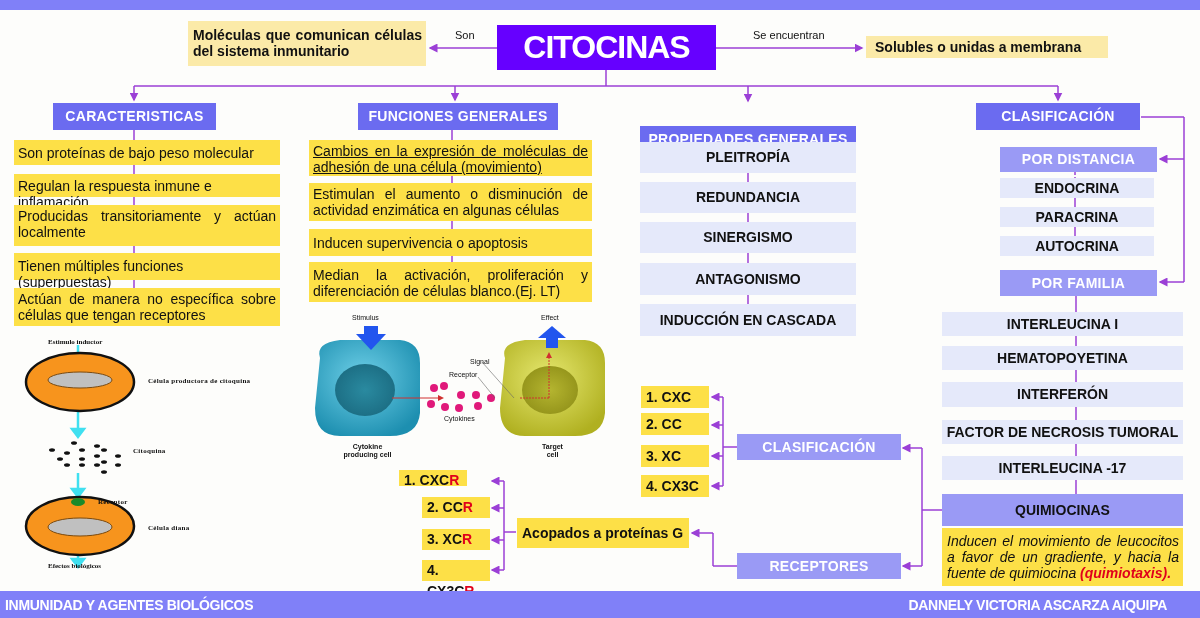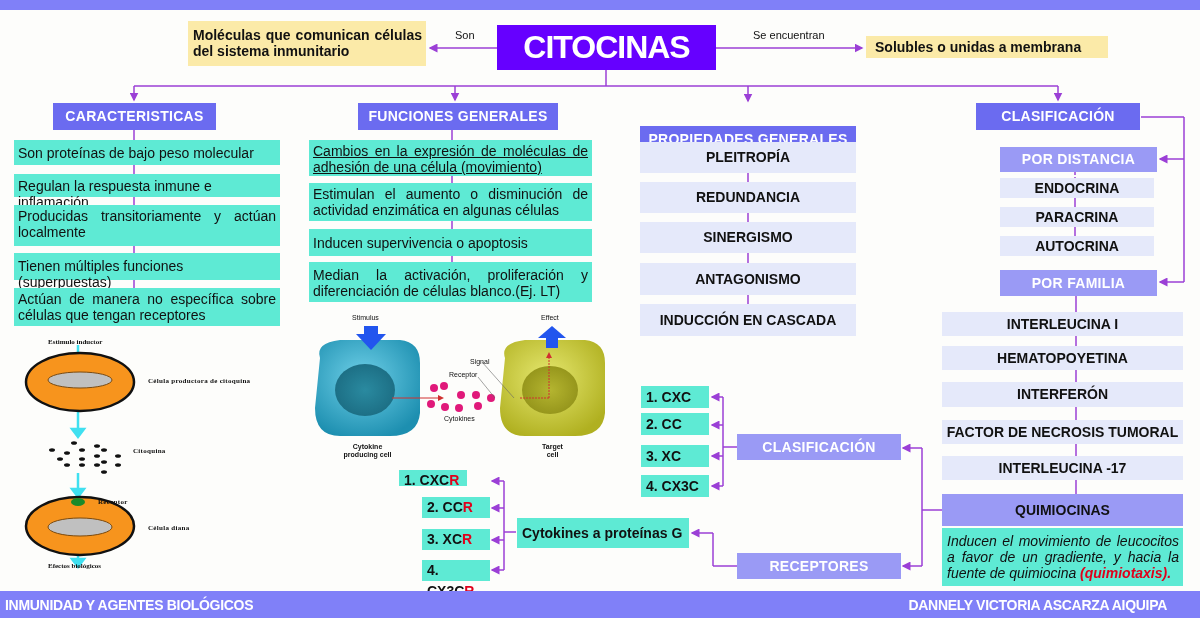--- a/index.html
+++ b/index.html
@@ -8,21 +8,21 @@
   .topbar { left: 0; top: 0; width: 1200px; height: 10px; background: #8080f8; }
   .footer { left: 0; top: 591px; width: 1200px; height: 27px; background: #8080f8; color: #fff; font-family: "Liberation Sans", sans-serif; font-weight: bold; font-size: 14px; letter-spacing: -0.3px; transform-origin: left; }
   .footer span { position: absolute; top: 6px; }
   .title-box { left: 497px; top: 25px; width: 219px; height: 45px; background: #6600ff; color: #fff; font-weight: bold; font-size: 32px; text-align: center; line-height: 45px; letter-spacing: -1px; font-family: "Liberation Sans Narrow", "Liberation Sans", sans-serif; }
   .yellow { background: #fbeaa8; font-weight: bold; font-size: 14px; color: #111; }
   .def-box { left: 188px; top: 21px; width: 238px; height: 45px; padding: 6px 4px 0 5px; text-align: justify; text-align-last: left; line-height: 16px; }
   .sol-box { left: 866px; top: 36px; width: 242px; height: 22px; padding: 3px 0 0 9px; }
   .small-lbl { font-size: 11px; color: #111; }
   .hdr { background: #6b6bf0; color: #fff; font-weight: bold; font-size: 14px; text-align: center; letter-spacing: 0.3px; }
   .hdr-light { background: #9a9af5; color: #fff; font-weight: bold; font-size: 14px; text-align: center; letter-spacing: 0.3px; }
-  .cell { background: #5eead4; font-size: 14px; color: #111; }
+  .cell { background: #fde047; font-size: 14px; color: #111; }
   .cell-b { background: #e5e9fa; font-size: 14px; font-weight: bold; color: #111; text-align: center; }
   .just { text-align: justify; text-align-last: left; line-height: 16px; padding: 3px 4px 0 4px; }
   .red { color: #e0001b; }
   svg.lines { position: absolute; left: 0; top: 0; }
 </style>
 </head>
 <body>
 
 <svg class="lines" width="1200" height="618">
   <defs>
@@ -144,21 +144,21 @@
   <span class="red" style="font-weight:bold;">(quimiotaxis).</span>
 </div>
 
 <div class="abs hdr-light" style="left:737px;top:434px;width:164px;height:26px;line-height:26px;">CLASIFICACIÓN</div>
 <div class="abs cell" style="left:641px;top:386px;width:68px;height:22px;line-height:22px;padding-left:5px;font-weight:bold;">1. CXC</div>
 <div class="abs cell" style="left:641px;top:413px;width:68px;height:22px;line-height:22px;padding-left:5px;font-weight:bold;">2. CC</div>
 <div class="abs cell" style="left:641px;top:445px;width:68px;height:22px;line-height:22px;padding-left:5px;font-weight:bold;">3. XC</div>
 <div class="abs cell" style="left:641px;top:475px;width:68px;height:22px;line-height:22px;padding-left:5px;font-weight:bold;">4. CX3C</div>
 
 <div class="abs hdr-light" style="left:737px;top:553px;width:164px;height:26px;line-height:26px;">RECEPTORES</div>
-<div class="abs cell" style="left:517px;top:518px;width:172px;height:30px;line-height:30px;padding-left:5px;font-weight:bold;">Cytokines a proteínas G</div>
+<div class="abs cell" style="left:517px;top:518px;width:172px;height:30px;line-height:30px;padding-left:5px;font-weight:bold;">Acopados a proteínas G</div>
 <div class="abs cell" style="left:399px;top:470px;width:68px;height:16px;line-height:21px;padding-left:5px;font-weight:bold;"><span>1. CXC</span><span class="red">R</span></div>
 <div class="abs cell" style="left:422px;top:497px;width:68px;height:21px;line-height:21px;padding-left:5px;font-weight:bold;"><span>2. CC</span><span class="red">R</span></div>
 <div class="abs cell" style="left:422px;top:529px;width:68px;height:21px;line-height:21px;padding-left:5px;font-weight:bold;"><span>3. XC</span><span class="red">R</span></div>
 <div class="abs cell" style="left:422px;top:560px;width:68px;height:21px;line-height:21px;padding-left:5px;font-weight:bold;"><span>4. CX3C</span><span class="red">R</span></div>
 
 <div class="abs" style="left:0;top:335px;width:300px;height:240px;">
   <svg width="300" height="240" style="position:absolute;left:0;top:0;">
     <g stroke="#40e0f0" stroke-width="2.5" fill="#40e0f0">
       <line x1="78" y1="10" x2="78" y2="28"></line>
         <path d="M72,26 L84,26 L78,34 z"></path>

